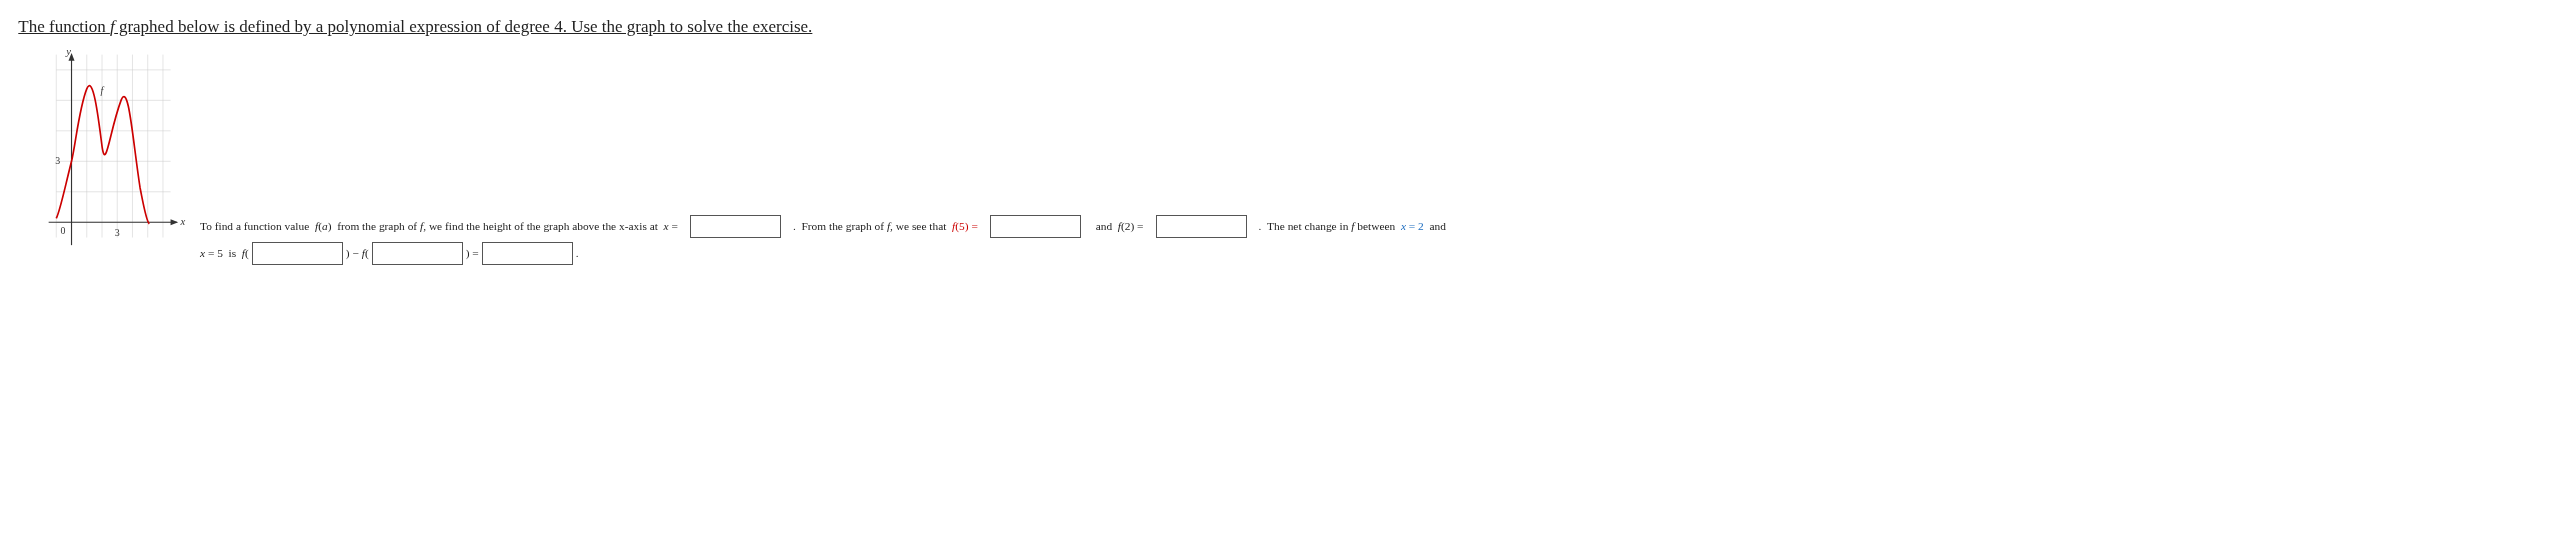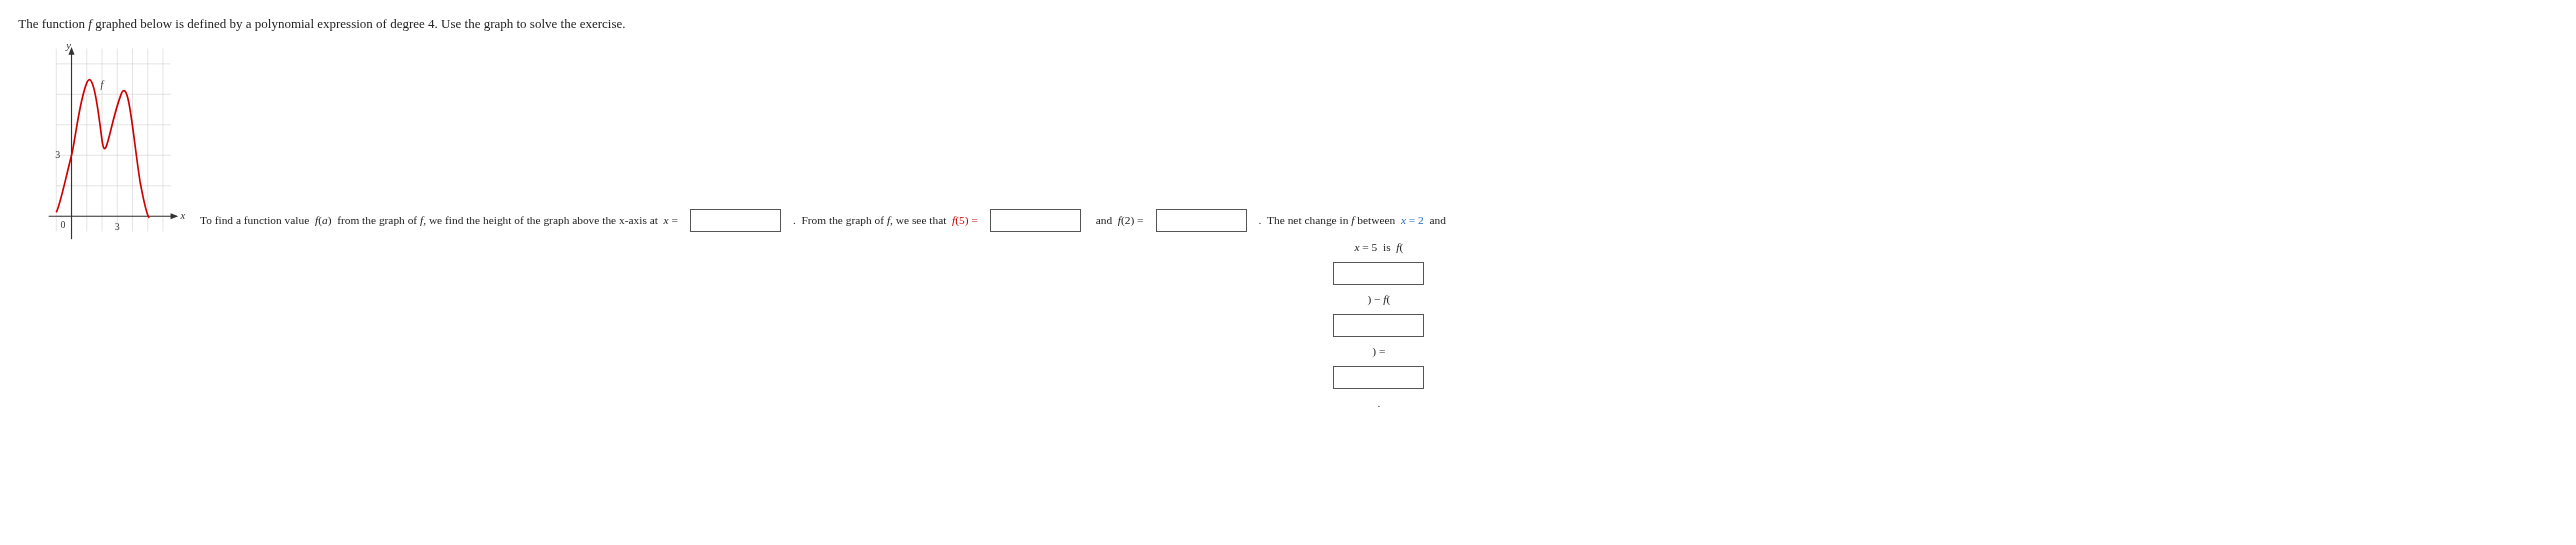--- a/index.html
+++ b/index.html
@@ -6,23 +6,24 @@
     body {
       background: #fff;
       font-family: Georgia, 'Times New Roman', serif;
       font-size: 11.4px;
       color: #222;
       padding: 13.7px 18.3px;
       width: 2576px;
       min-height: 545px;
     }
     .top-text {
-      font-size: 13px;
+      font-size: 17px;
       margin-bottom: 7.6px;
       line-height: 1.5;
+      text-decoration: underline;
     }
     .content-area {
       display: flex;
       flex-direction: row;
       align-items: flex-start;
       gap: 0;
     }
     .graph-container {
       position: relative;
       width: 168px;
@@ -42,21 +43,21 @@
       flex-direction: row;
       align-items: center;
       flex-wrap: wrap;
       gap: 12px;
       font-size: 11.4px;
       line-height: 2;
       margin-bottom: 4.6px;
     }
     .line2 {
       display: flex;
-      flex-direction: column;
+      flex-direction: row;
       align-items: center;
       gap: 3px;
       font-size: 11.4px;
       line-height: 2;
     }
     .answer-box {
       display: inline-block;
       width: 91px;
       height: 23px;
       border: 0.8px solid #555;

